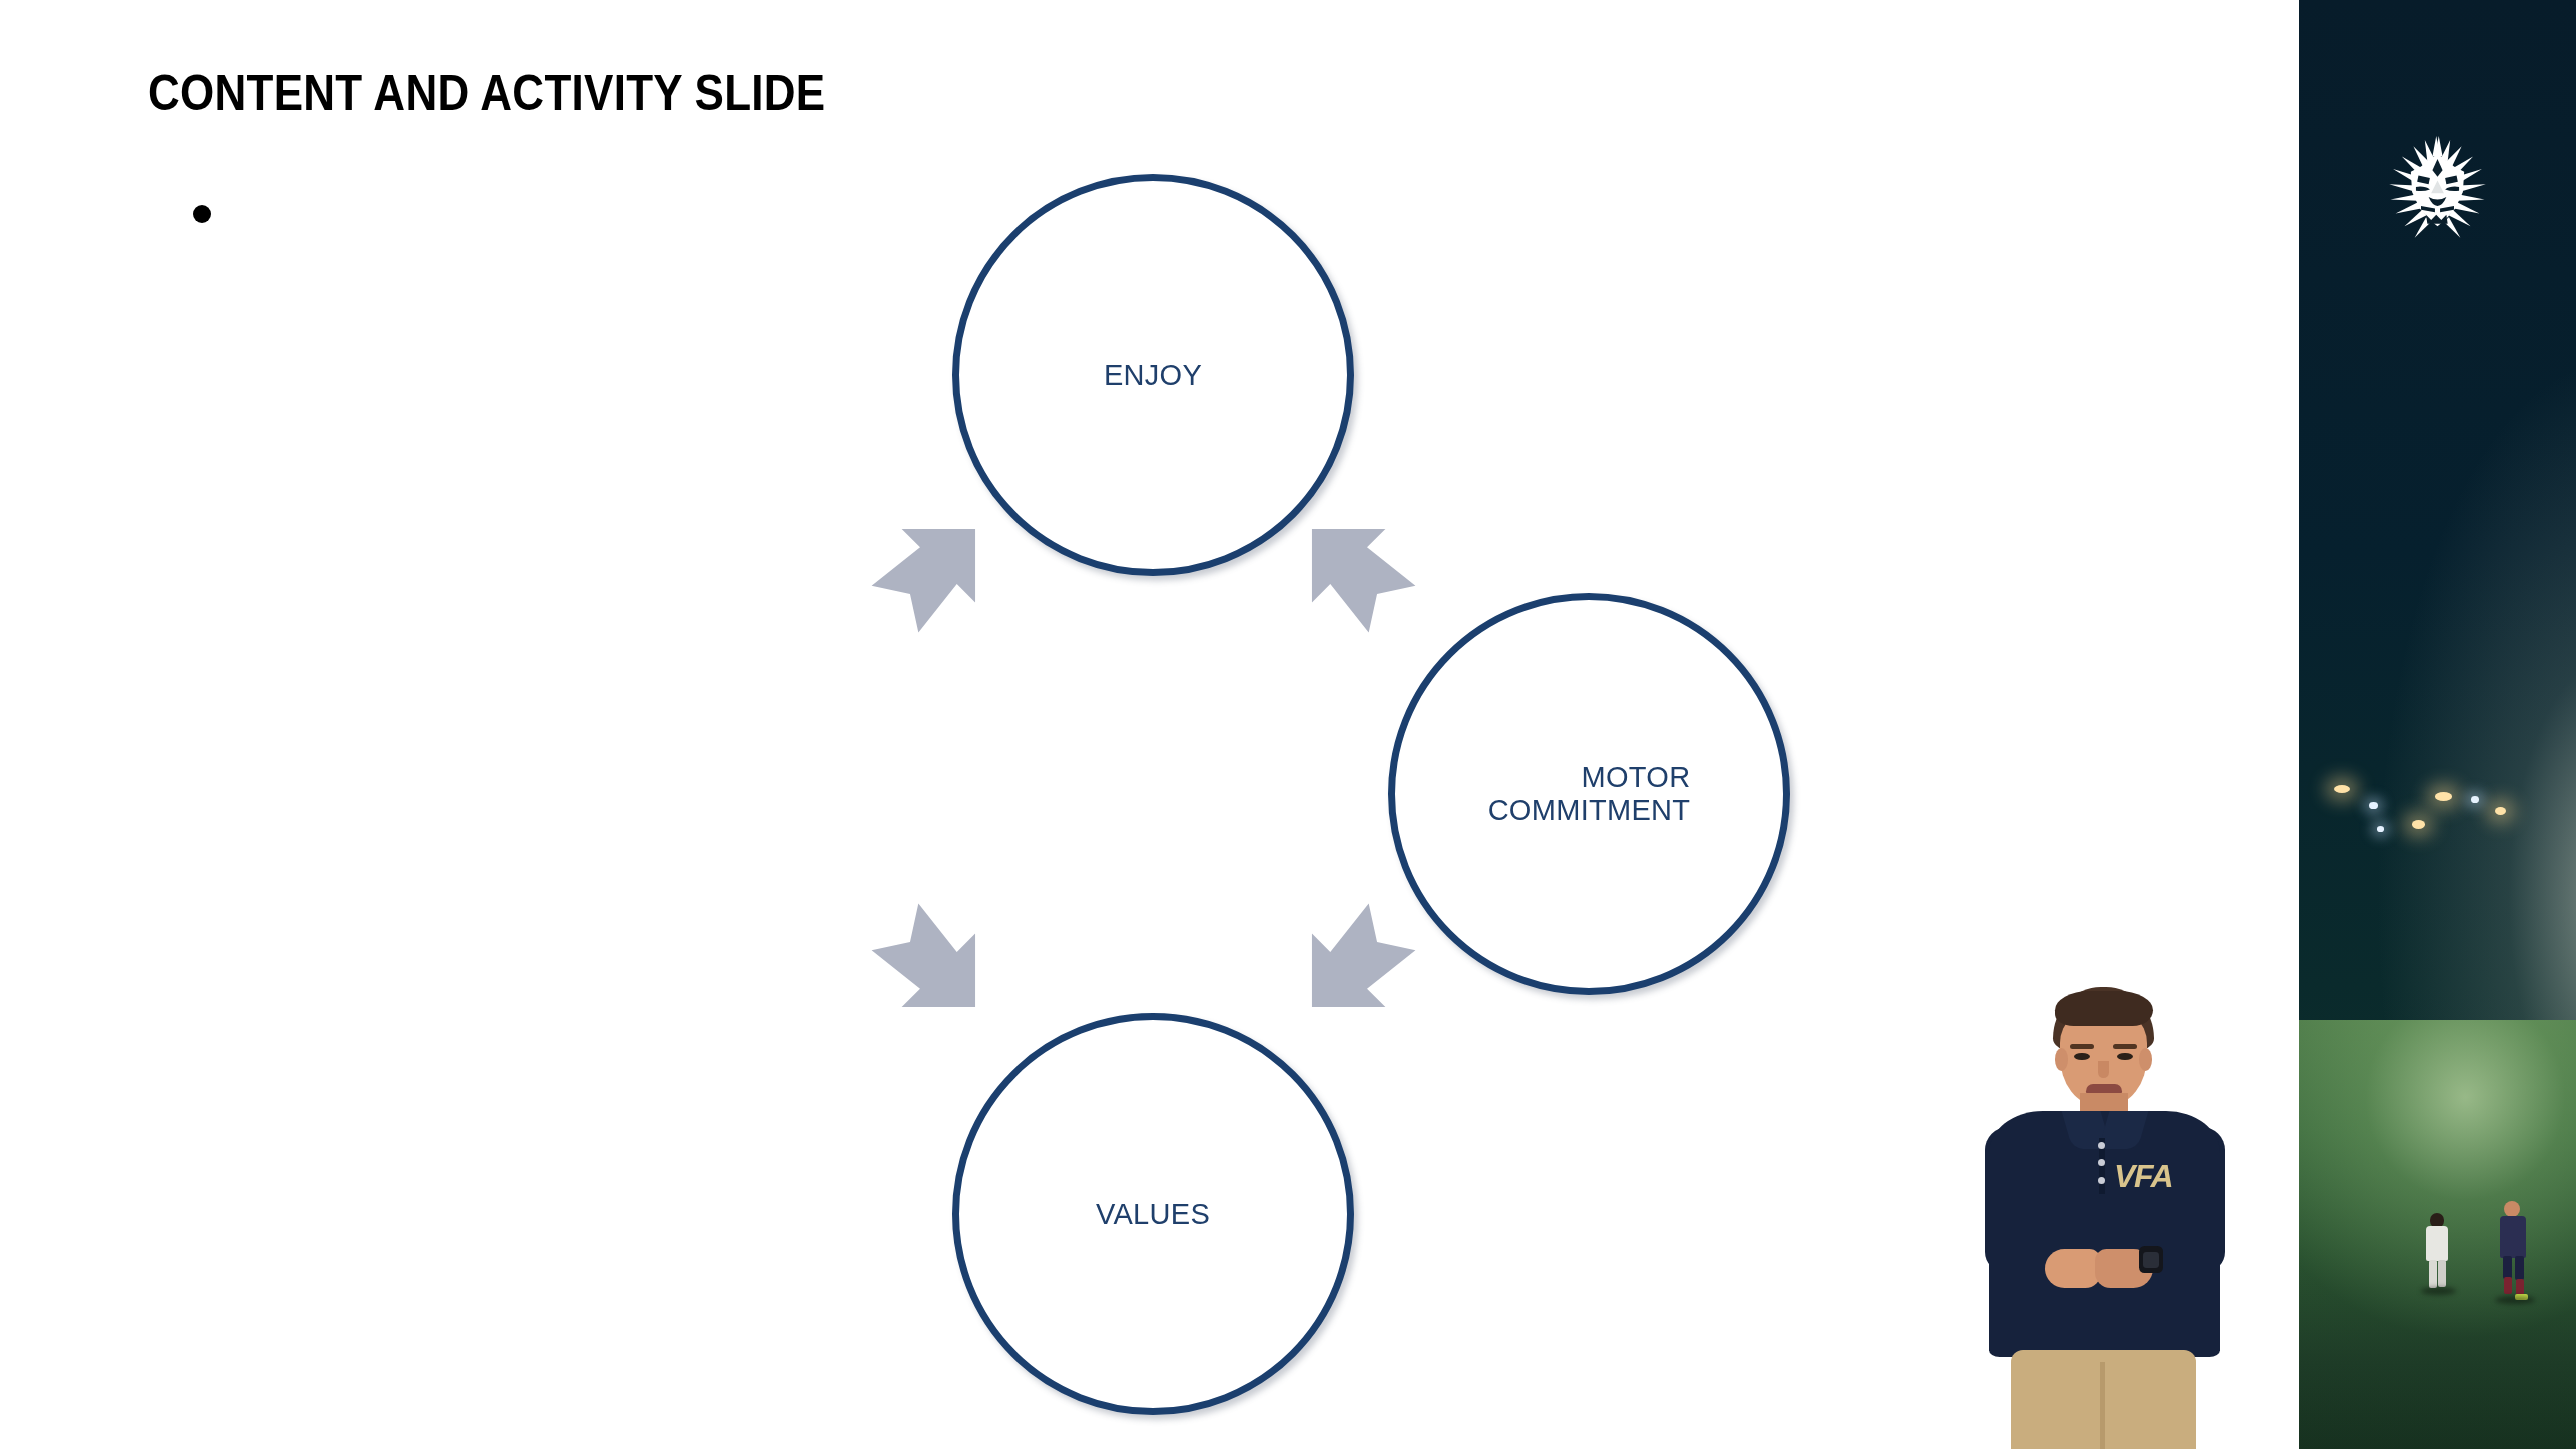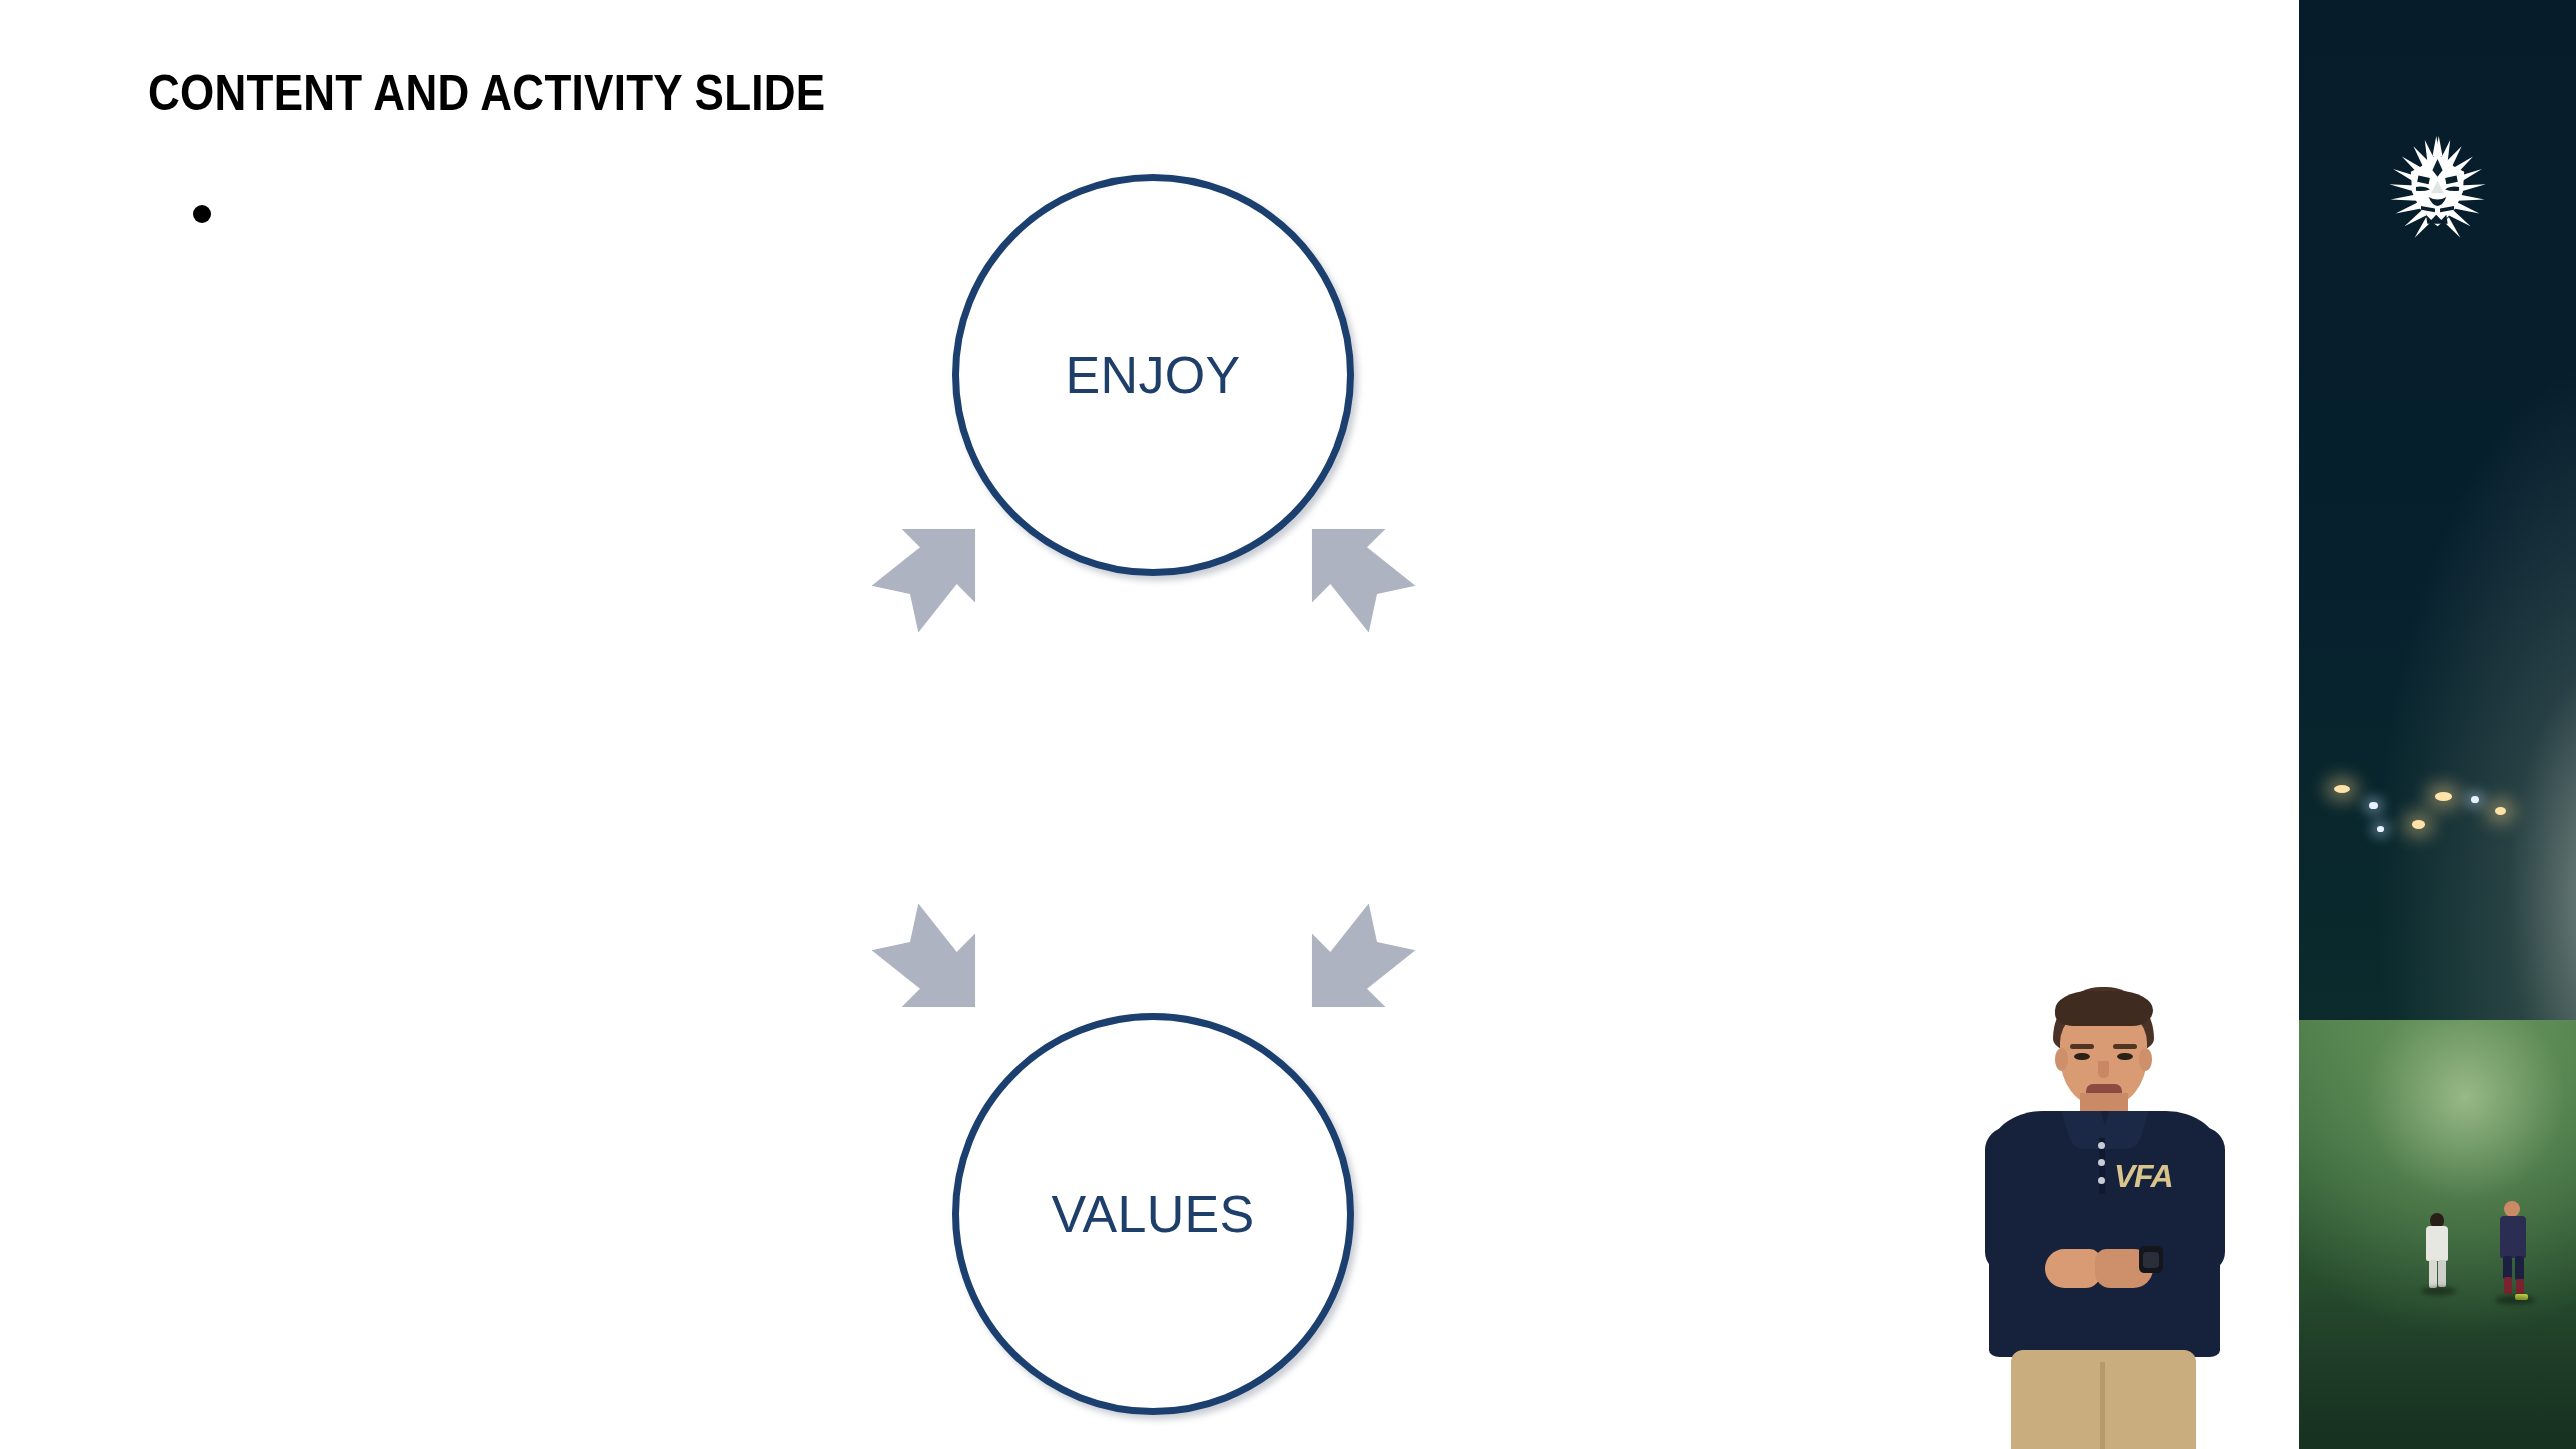--- a/index.html
+++ b/index.html
@@ -79,21 +79,21 @@
     background: #ffffff;
     border: 7.4px solid #1B3F6E;
     box-sizing: border-box;
     display: flex;
     align-items: center;
     justify-content: center;
     box-shadow: 4px 4.7px 6px rgba(80, 90, 110, 0.30);
   }
   .cycle-node .node-label {
     color: #1F3F6B;
-    font-size: 52px;
+    font-size: 29px;
     line-height: 1.13;
     text-align: right;
     white-space: pre-line;
     letter-spacing: 0.3px;
   }
 
   
   #node-enjoy            { left: 429px;  top: 20px;   width: 402px; height: 402px; }
   #node-motor-commitment { left: 865px; top: 439px;  width: 402px; height: 402px; }
   #node-values           { left: 429px;  top: 859px; width: 402px; height: 402px; }
@@ -218,20 +218,24 @@
   <ul id="bullet-list">
     <li></li>
   </ul>
 
   <div id="cycle-diagram">
 
     <div class="cycle-node" id="node-enjoy">
       <span class="node-label">ENJOY</span>
     </div>
 
+    <div class="cycle-node" id="node-motor-commitment">
+      <span class="node-label">MOTOR
+COMMITMENT</span>
+    </div>
 
     <div class="cycle-node" id="node-values">
       <span class="node-label">VALUES</span>
     </div>
 
 
     <div class="cycle-arrow" id="arrow-adherence-to-enjoy">
       <svg viewBox="0 0 100 100">
           <polygon class="arrow-body" points="50,2 94,46 72,46 78,98 50,80 22,98 28,46 6,46"></polygon>
         </svg>

